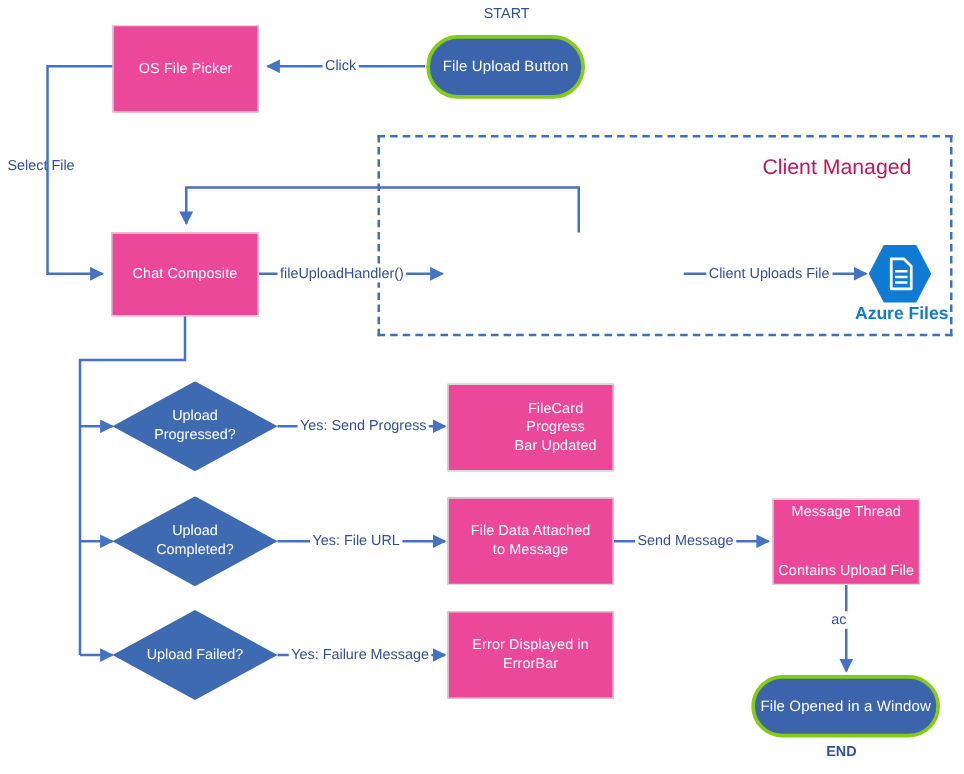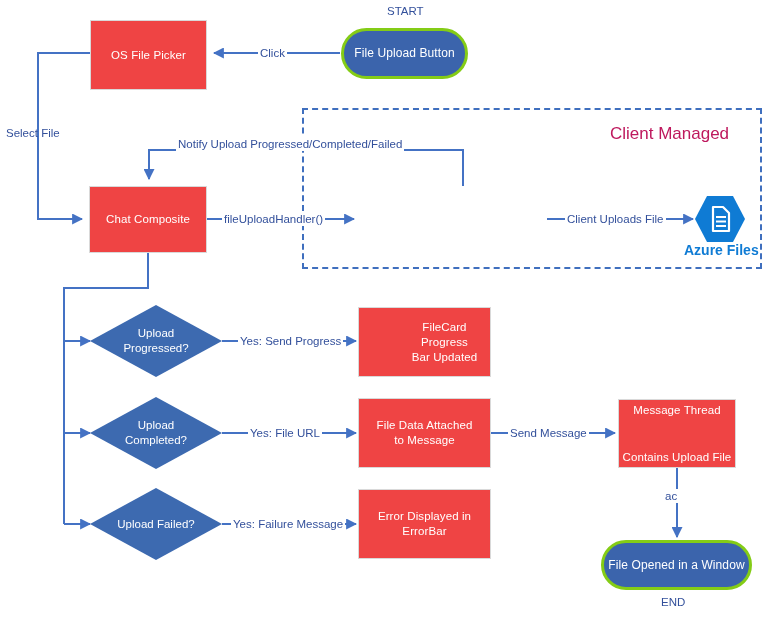--- a/index.html
+++ b/index.html
@@ -32,21 +32,21 @@
     display: flex;
     align-items: center;
     justify-content: center;
     text-align: center;
     color: #ffffff;
     font-size: 11.5px;
     line-height: 15px;
     letter-spacing: 0.1px;
   }
   .rect {
-    background: #ef4444;
+    background: #ec4899;
     border: 1px solid #D9D9D9;
     justify-content: center;
   }
   .capsule {
     background: #3B64AC;
     border-radius: 26px;
     border: 3px solid #84cc16;
     font-size: 12px;
   }
   .diamond-wrap {
@@ -219,27 +219,26 @@
 
   <div class="node rect" style="left:618px; top:399px; width:118px; height:69px; flex-direction:column;gap:32px;">
     <span>Message Thread</span>
     <span>Contains Upload File</span>
   </div>
 
   <div class="node capsule" style="left:601px; top:540px; width:151px; height:50px;">
     <span>File Opened in a Window</span>
   </div>
 
-  <div class="plain-label" style="left:661px; top:596px;">END</div>
+  <div class="plain-label" style="left:661px; top:596px;font-weight:bold;">END</div>
 
   <div class="edge-label" style="left:258px; top:46px;">Click</div>
 
   <div class="edge-label" style="left:4px; top:126px; background:transparent;">Select File</div>
 
-  <div class="edge-label" style="left:176px; top:137px;">Notify Upload Progressed/Completed/Failed</div>
 
   <div class="edge-label" style="left:222px; top:212px;">fileUploadHandler()</div>
 
   <div class="edge-label" style="left:565px; top:212px;">Client Uploads File</div>
 
   <div class="edge-label" style="left:238px; top:334px;">Yes: Send Progress</div>
 
   <div class="edge-label" style="left:248px; top:426px;">Yes: File URL</div>
 
   <div class="edge-label" style="left:231px; top:517px;">Yes: Failure Message</div>

